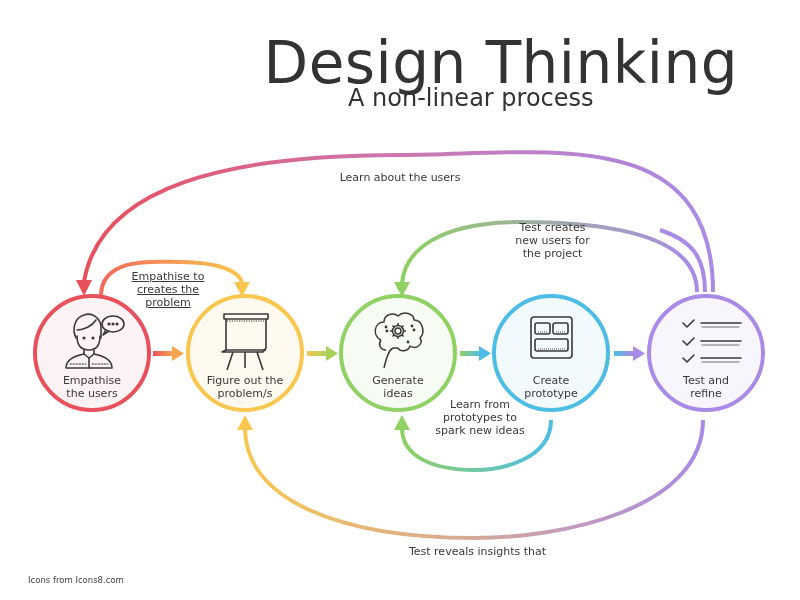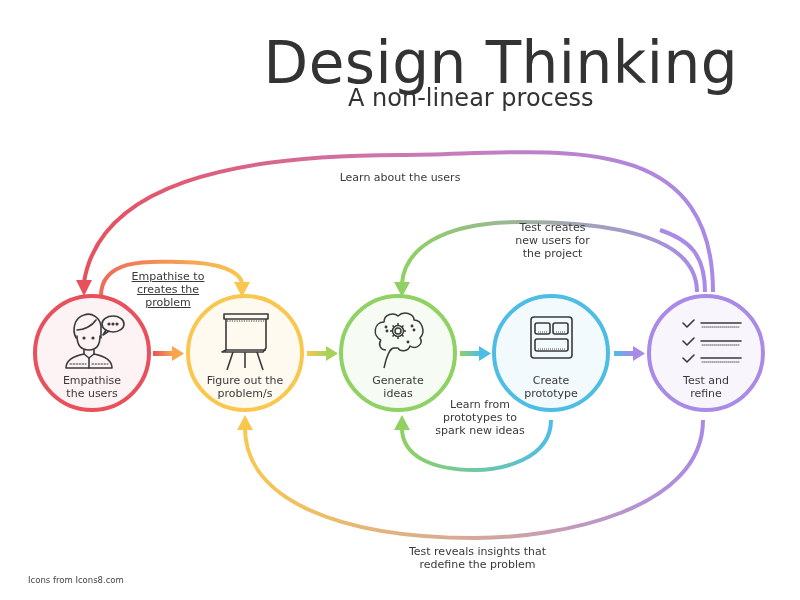--- a/index.html
+++ b/index.html
@@ -214,16 +214,15 @@
   <div>new users for</div>
   <div>the project</div>
 </div>
 <div class="lbl" style="left:425px; top:398px; width:110px;">
   <div>Learn from</div>
   <div>prototypes to</div>
   <div>spark new ideas</div>
 </div>
 <div class="lbl" style="left:390px; top:505px; width:175px;margin-top:40px;">
   <div>Test reveals insights that</div>
-  <div>redefine the problem</div>
 </div>
 
 <div class="footer">Icons from Icons8.com</div>
 
 </body></html>

